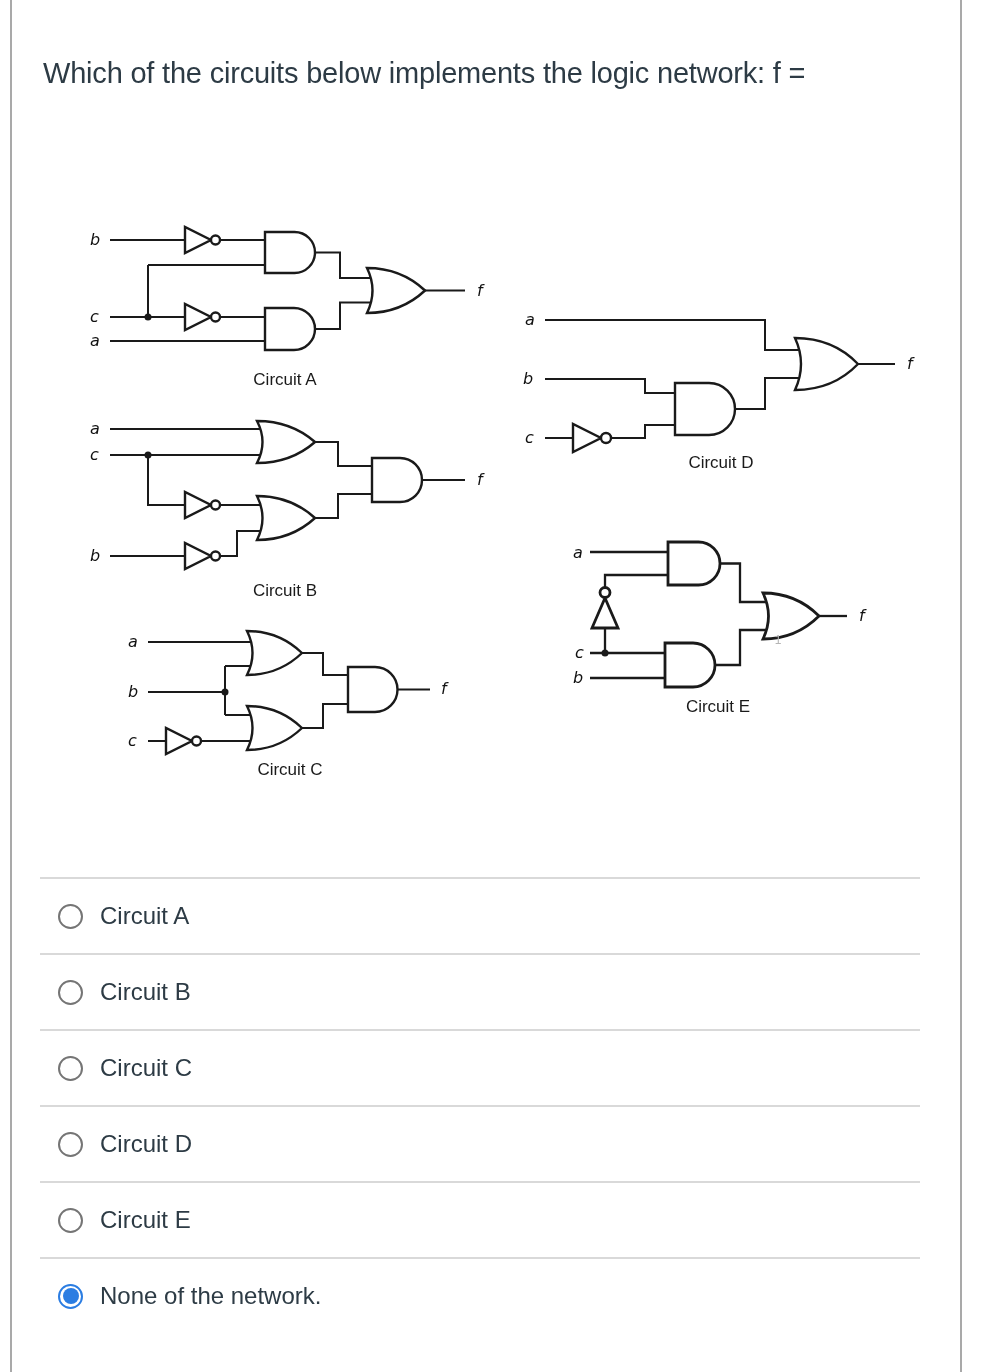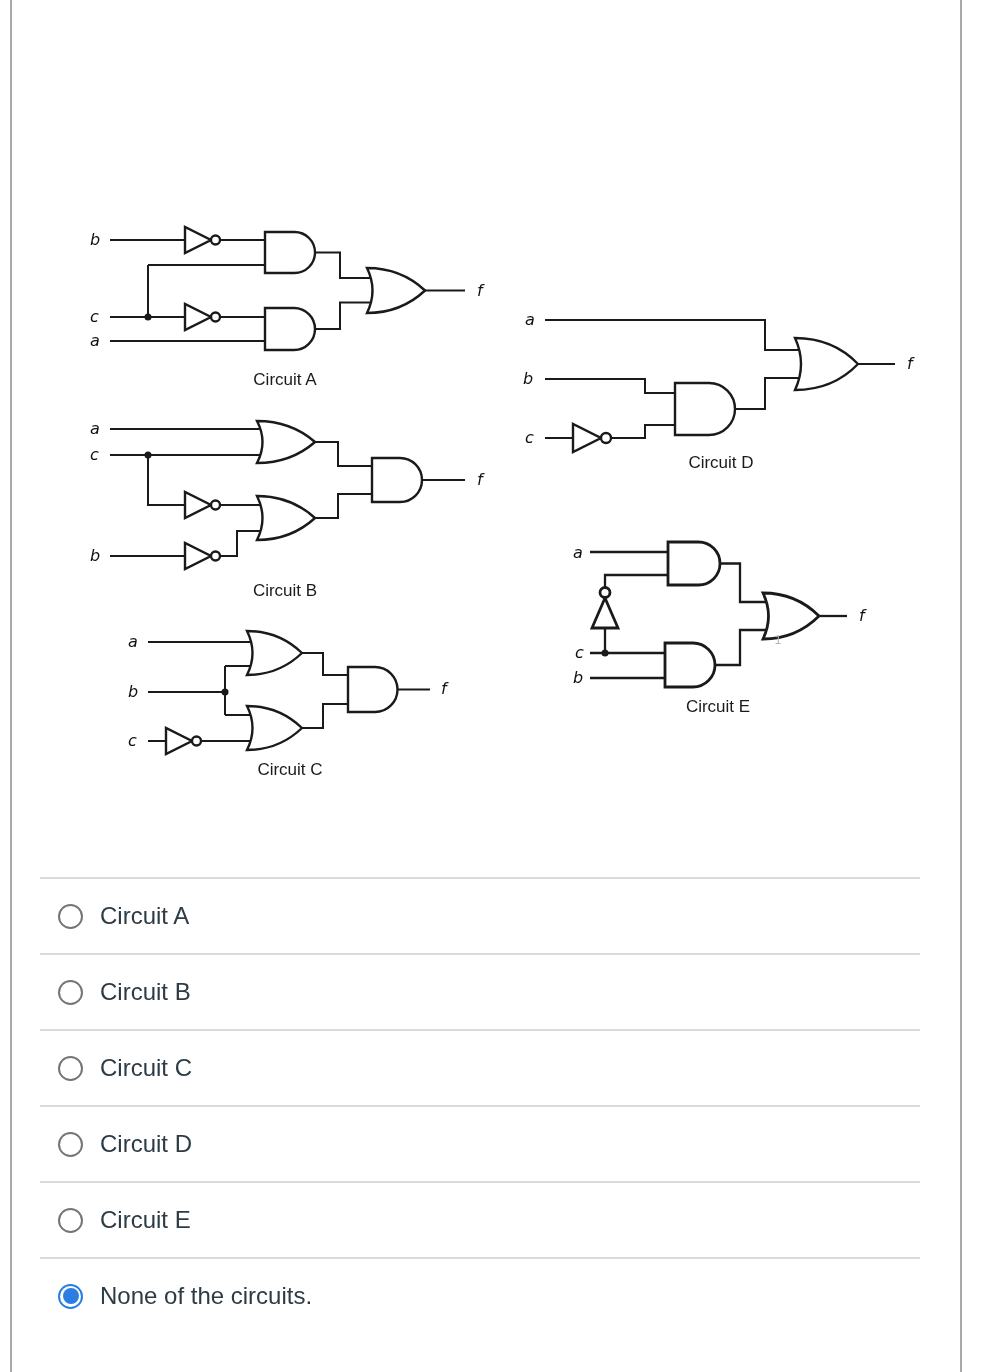--- a/index.html
+++ b/index.html
@@ -61,20 +61,21 @@
     border-radius:50%; background:var(--accent);
   }
 </style>
 </head>
 <body>
 
 <div class="panel-edge left"></div>
 <div class="panel-edge right"></div>
 
 <div class="question">
+  <div>Which of the circuits below implements the logic network: f =</div>
 </div>
 
 <svg class="circuit circuit-a" width="430" height="195" viewBox="0 0 430 195">
   <g>
     <path class="w" d="M45 35 H120"></path>
     <path class="w" d="M155 35 H200"></path>
     <path class="w" d="M83 60 H200 M83 60 V112"></path>
     <path class="w" d="M45 112 H120 M155 112 H200"></path>
     <path class="w" d="M45 136 H200"></path>
     <path class="w" d="M250 47.5 H275 V73 H310"></path>
@@ -203,15 +204,15 @@
   <div class="option">
     <span class="radio"></span>
     <span class="option-label">Circuit D</span>
   </div>
   <div class="option">
     <span class="radio"></span>
     <span class="option-label">Circuit E</span>
   </div>
   <div class="option selected">
     <span class="radio"></span>
-    <span class="option-label">None of the circuits.</span>
+    <span class="option-label">None of the network.</span>
   </div>
 </div>
 
 </body></html>

